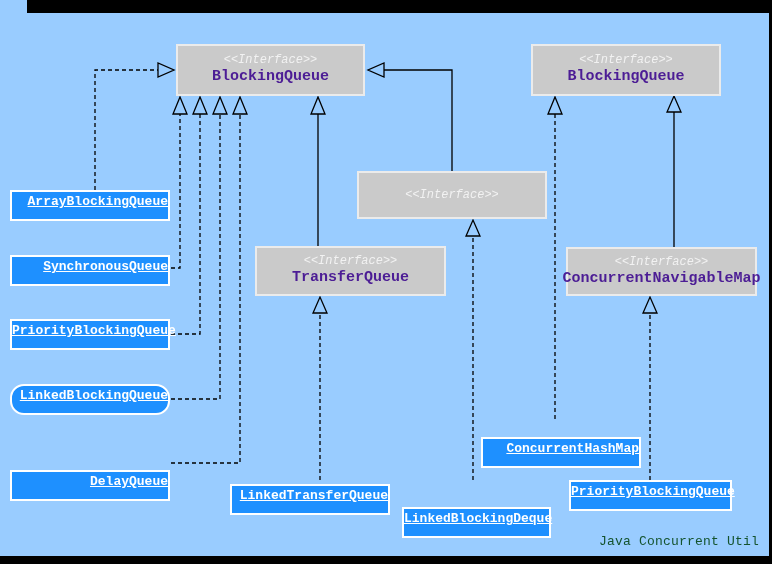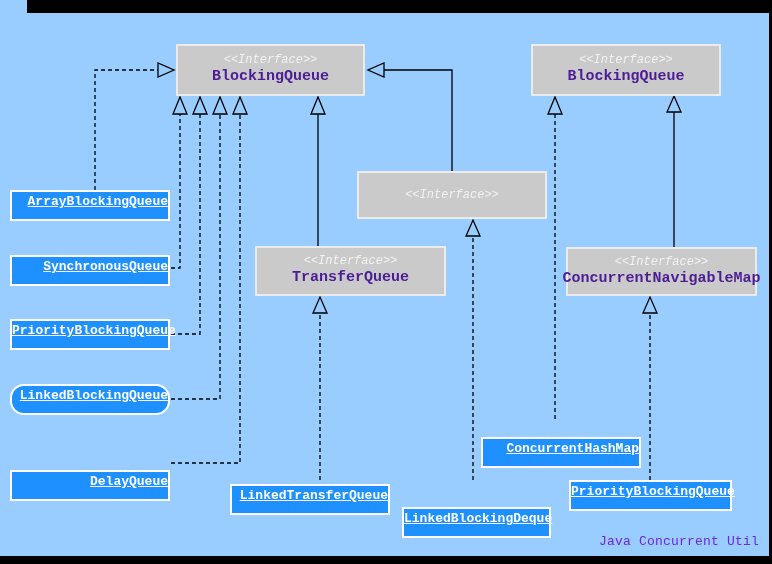--- a/index.html
+++ b/index.html
@@ -49,21 +49,21 @@
   .n-priorityblockingqueue { left:10px;  top:319px; width:160px; }
   .n-linkedblockingqueue   { left:10px;  top:384px; width:160px;border-radius:14px; }
   .n-delayqueue            { left:10px;  top:470px; width:160px; }
   .n-linkedtransferqueue   { left:230px; top:484px; width:160px; }
   .n-linkedblockingdeque   { left:402px; top:480px; width:149px;margin-top:27px; }
   .n-concurrenthashmap     { left:481px; top:419px; width:160px;margin-top:18px; }
   .n-concurrentskiplistmap { left:569px; top:480px; width:163px; }
 
   .diagram-title {
     position:absolute; left:599px; top:534px;
-    font-size:13px; color:#6d28d9; letter-spacing:0.2px;
+    font-size:13px; color:#14532d; letter-spacing:0.2px;
   }
 </style>
 </head>
 <body>
 
 <div class="stage">
 
   <svg class="edges" viewBox="0 0 772 564" xmlns="http://www.w3.org/2000/svg">
     
     <path class="edge dashed" d="M 95 190 L 95 70 L 158 70"></path>

